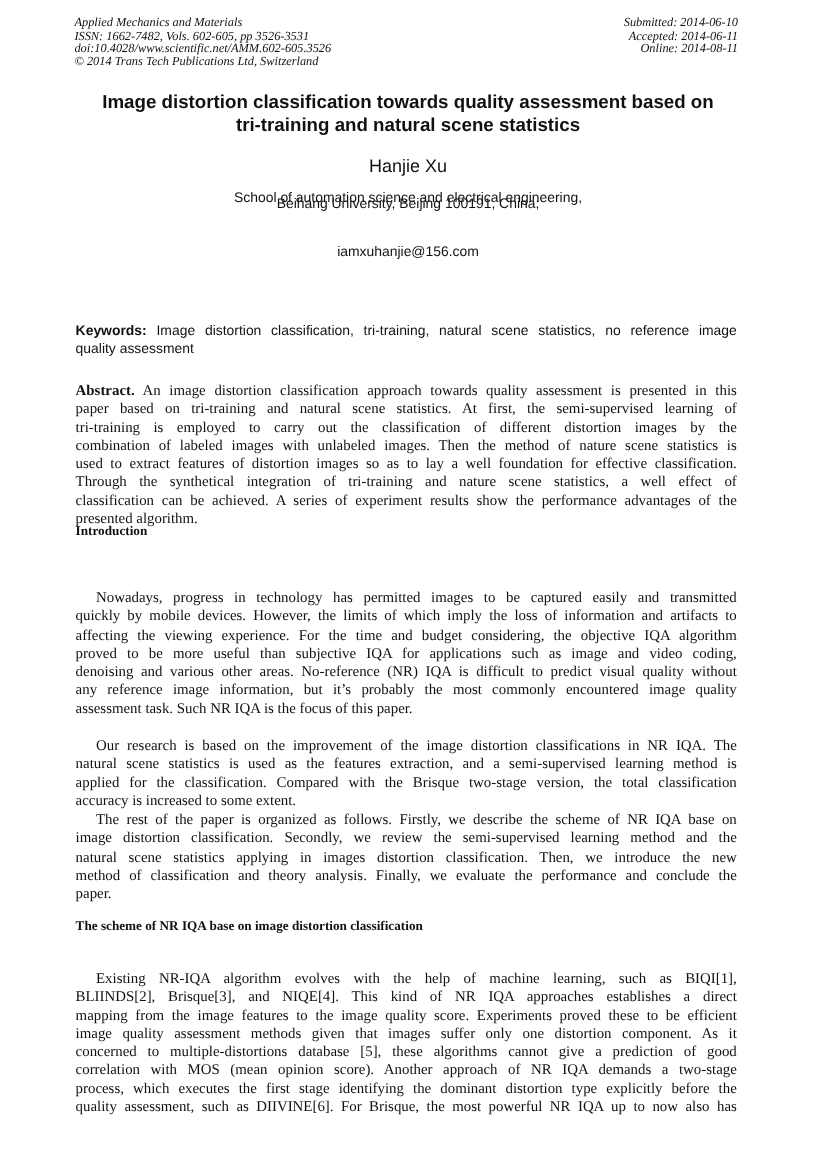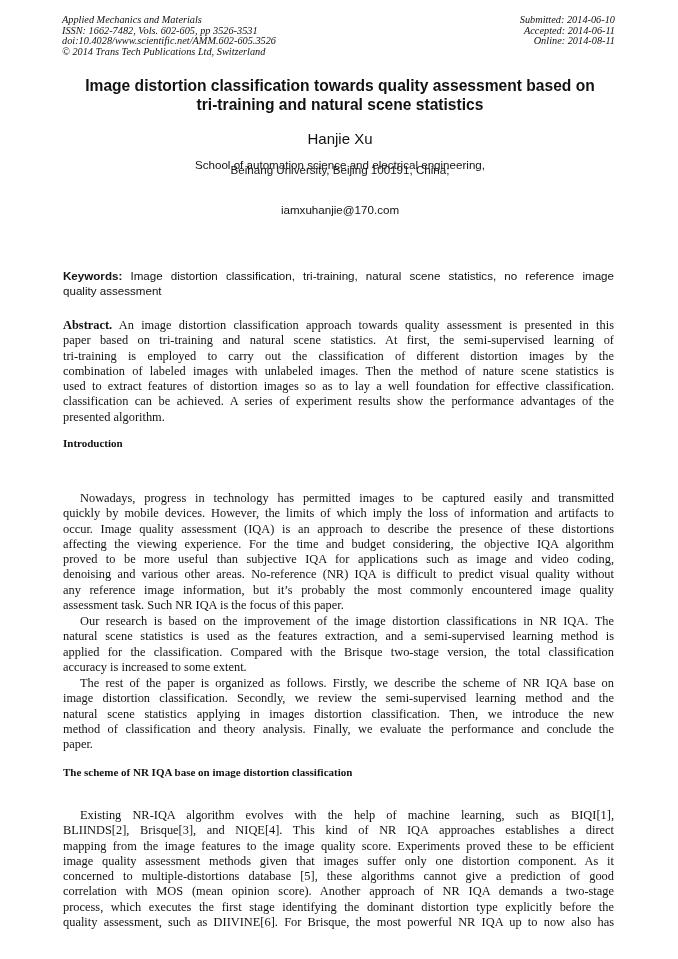--- a/index.html
+++ b/index.html
@@ -36,42 +36,42 @@
   <div>Online: 2014-08-11</div>
 </div>
 
 <div class="title sans">
   <div>Image distortion classification towards quality assessment based on</div>
   <div>tri-training and natural scene statistics</div>
 </div>
 <div class="author sans">Hanjie Xu</div>
 <div class="affil sans" style="top:158px;">School of automation science and electrical engineering,</div>
 <div class="affil sans" style="top:163px;">Beihang University, Beijing 100191, China;</div>
-<div class="affil sans" style="top:203px;">iamxuhanjie@170.com</div>
+<div class="affil sans" style="top:203px;">iamxuhanjie@156.com</div>
 
 <div class="body-block sans kw" style="top:236px;">
   <span class="line"><span class="bold">Keywords:</span><span> Image distortion classification, tri-training, natural scene statistics, no reference image</span></span>
   <span class="line last">quality assessment</span>
 </div>
 
 <div class="body-block serif" style="top:286px;">
   <span class="line"><span class="bold">Abstract.</span><span> An image distortion classification approach towards quality assessment is presented in this</span></span>
   <span class="line">paper based on tri-training and natural scene statistics. At first, the semi-supervised learning of</span>
   <span class="line">tri-training is employed to carry out the classification of different distortion images by the</span>
   <span class="line">combination of labeled images with unlabeled images. Then the method of nature scene statistics is</span>
   <span class="line">used to extract features of distortion images so as to lay a well foundation for effective classification.</span>
+  <span class="line">Through the synthetical integration of tri-training and nature scene statistics, a well effect of</span>
   <span class="line">classification can be achieved. A series of experiment results show the performance advantages of the</span>
   <span class="line last">presented algorithm.</span>
 </div>
 
 <div class="heading serif" style="top:436px;">Introduction</div>
 <div class="body-block serif" style="top:459px;">
   <span class="line indent">Nowadays, progress in technology has permitted images to be captured easily and transmitted</span>
   <span class="line">quickly by mobile devices. However, the limits of which imply the loss of information and artifacts to</span>
-  <span class="line">occur. Image quality assessment (IQA) is an approach to describe the presence of these distortions</span>
   <span class="line">affecting the viewing experience. For the time and budget considering, the objective IQA algorithm</span>
   <span class="line">proved to be more useful than subjective IQA for applications such as image and video coding,</span>
   <span class="line">denoising and various other areas. No-reference (NR) IQA is difficult to predict visual quality without</span>
   <span class="line">any reference image information, but it’s probably the most commonly encountered image quality</span>
   <span class="line last">assessment task. Such NR IQA is the focus of this paper.</span>
 </div>
 <div class="body-block serif" style="top:582px;">
   <span class="line indent">Our research is based on the improvement of the image distortion classifications in NR IQA. The</span>
   <span class="line">natural scene statistics is used as the features extraction, and a semi-supervised learning method is</span>
   <span class="line">applied for the classification. Compared with the Brisque two-stage version, the total classification</span>

